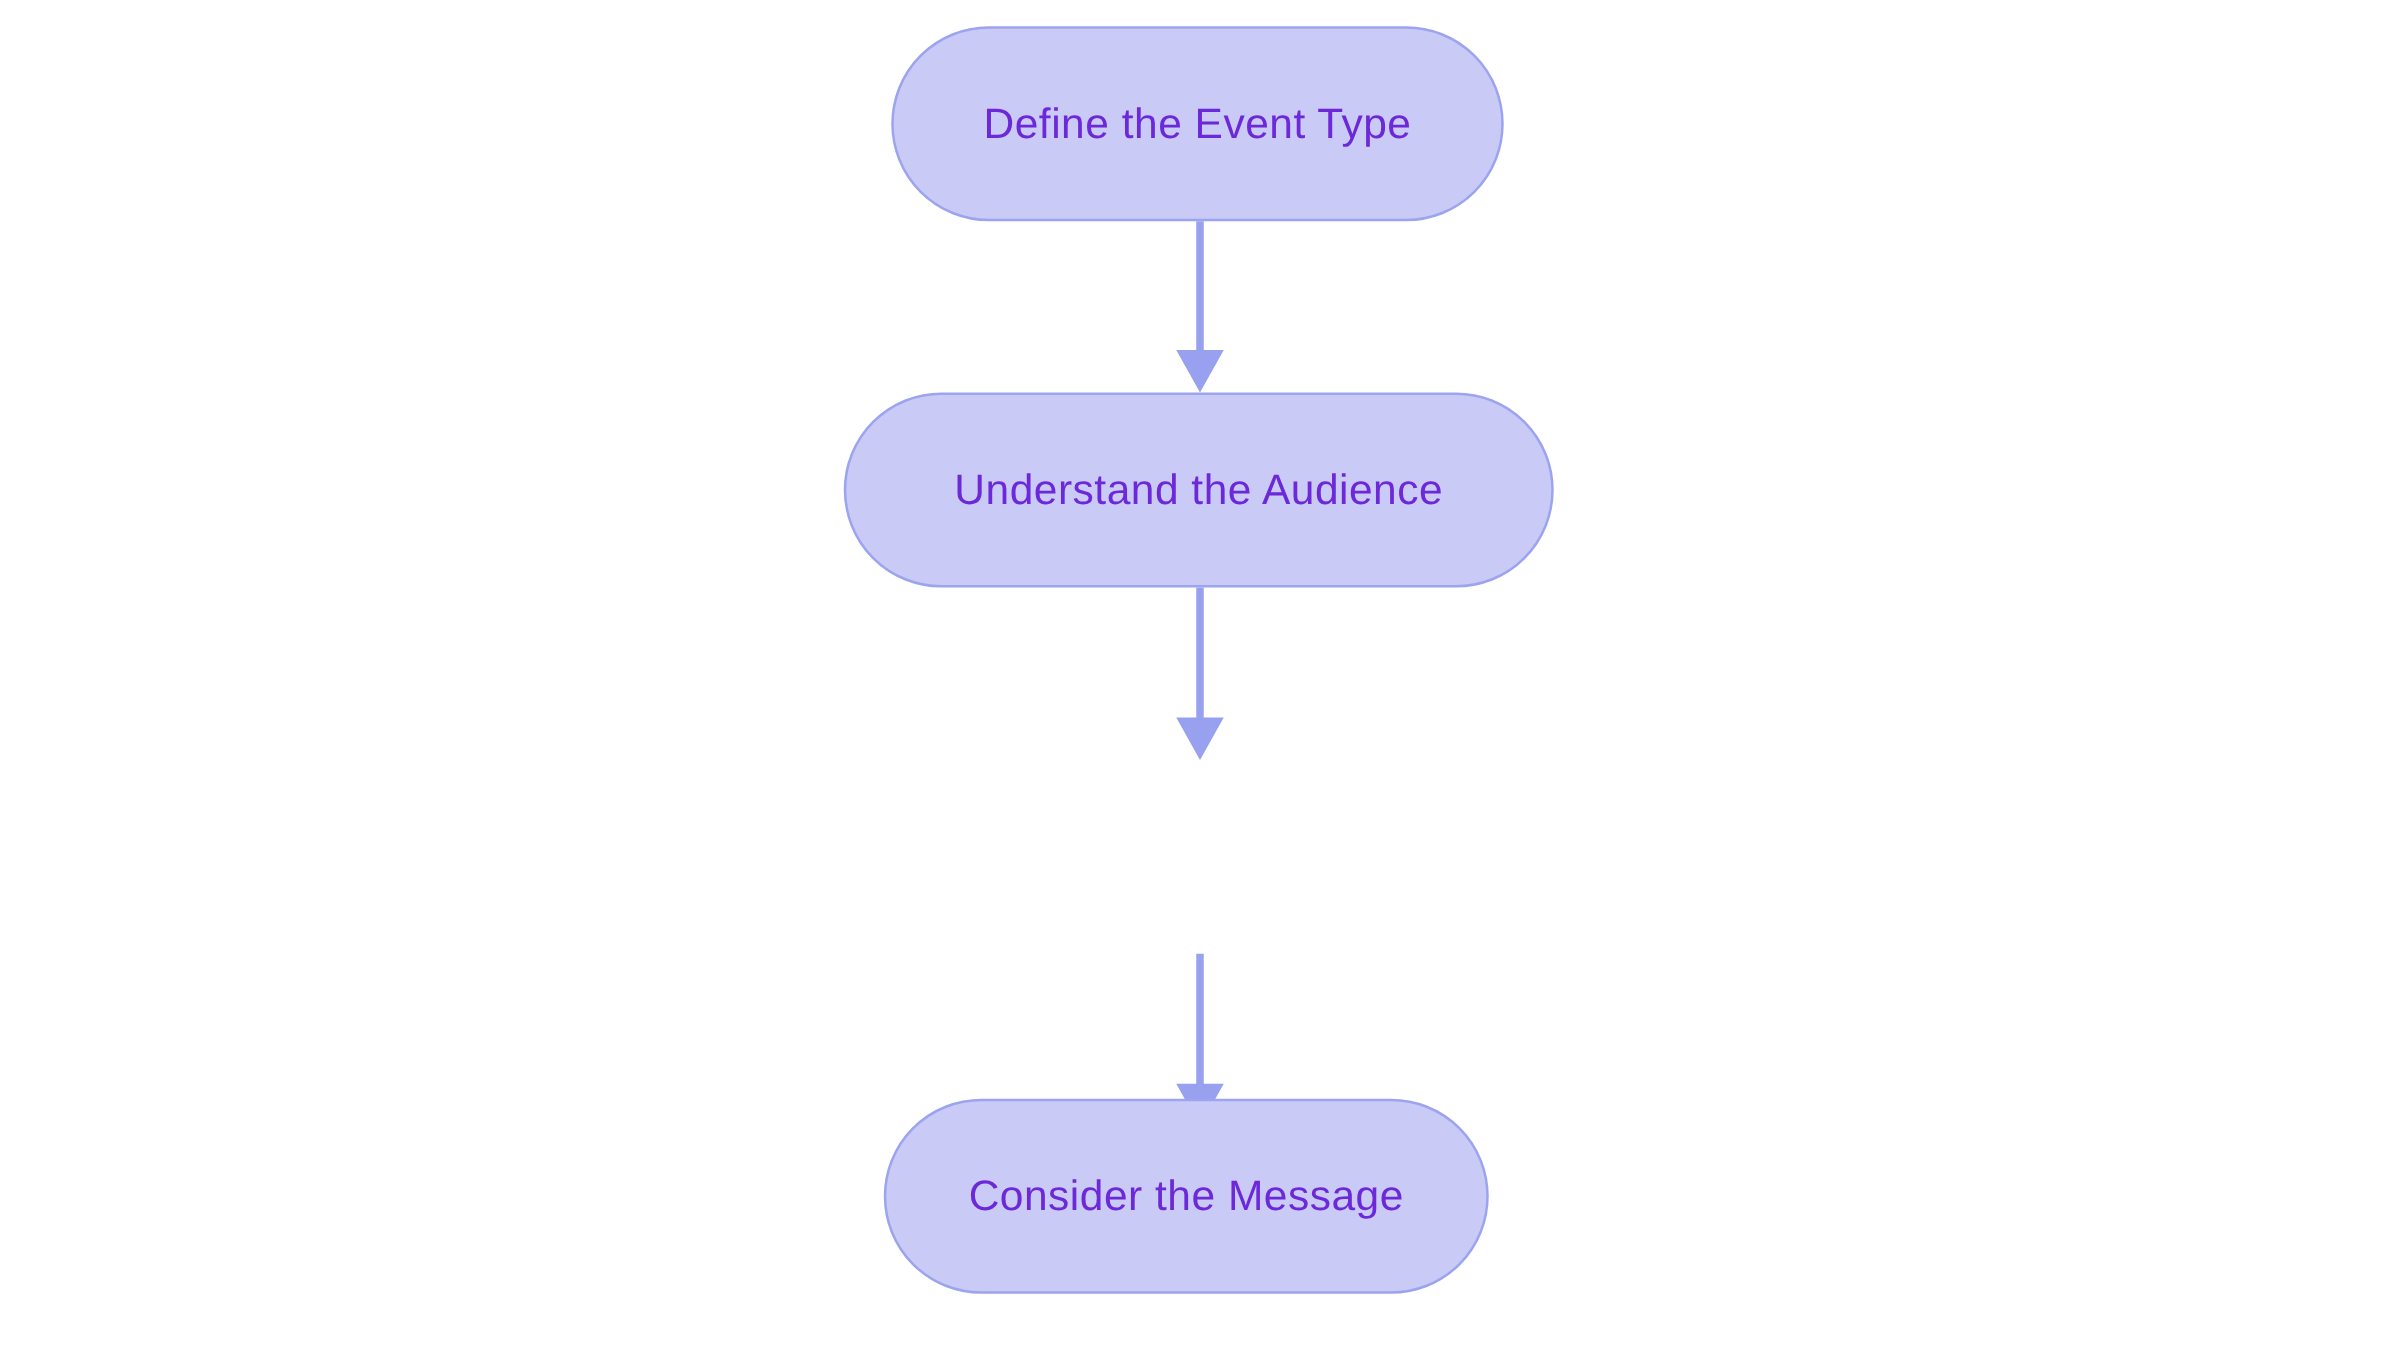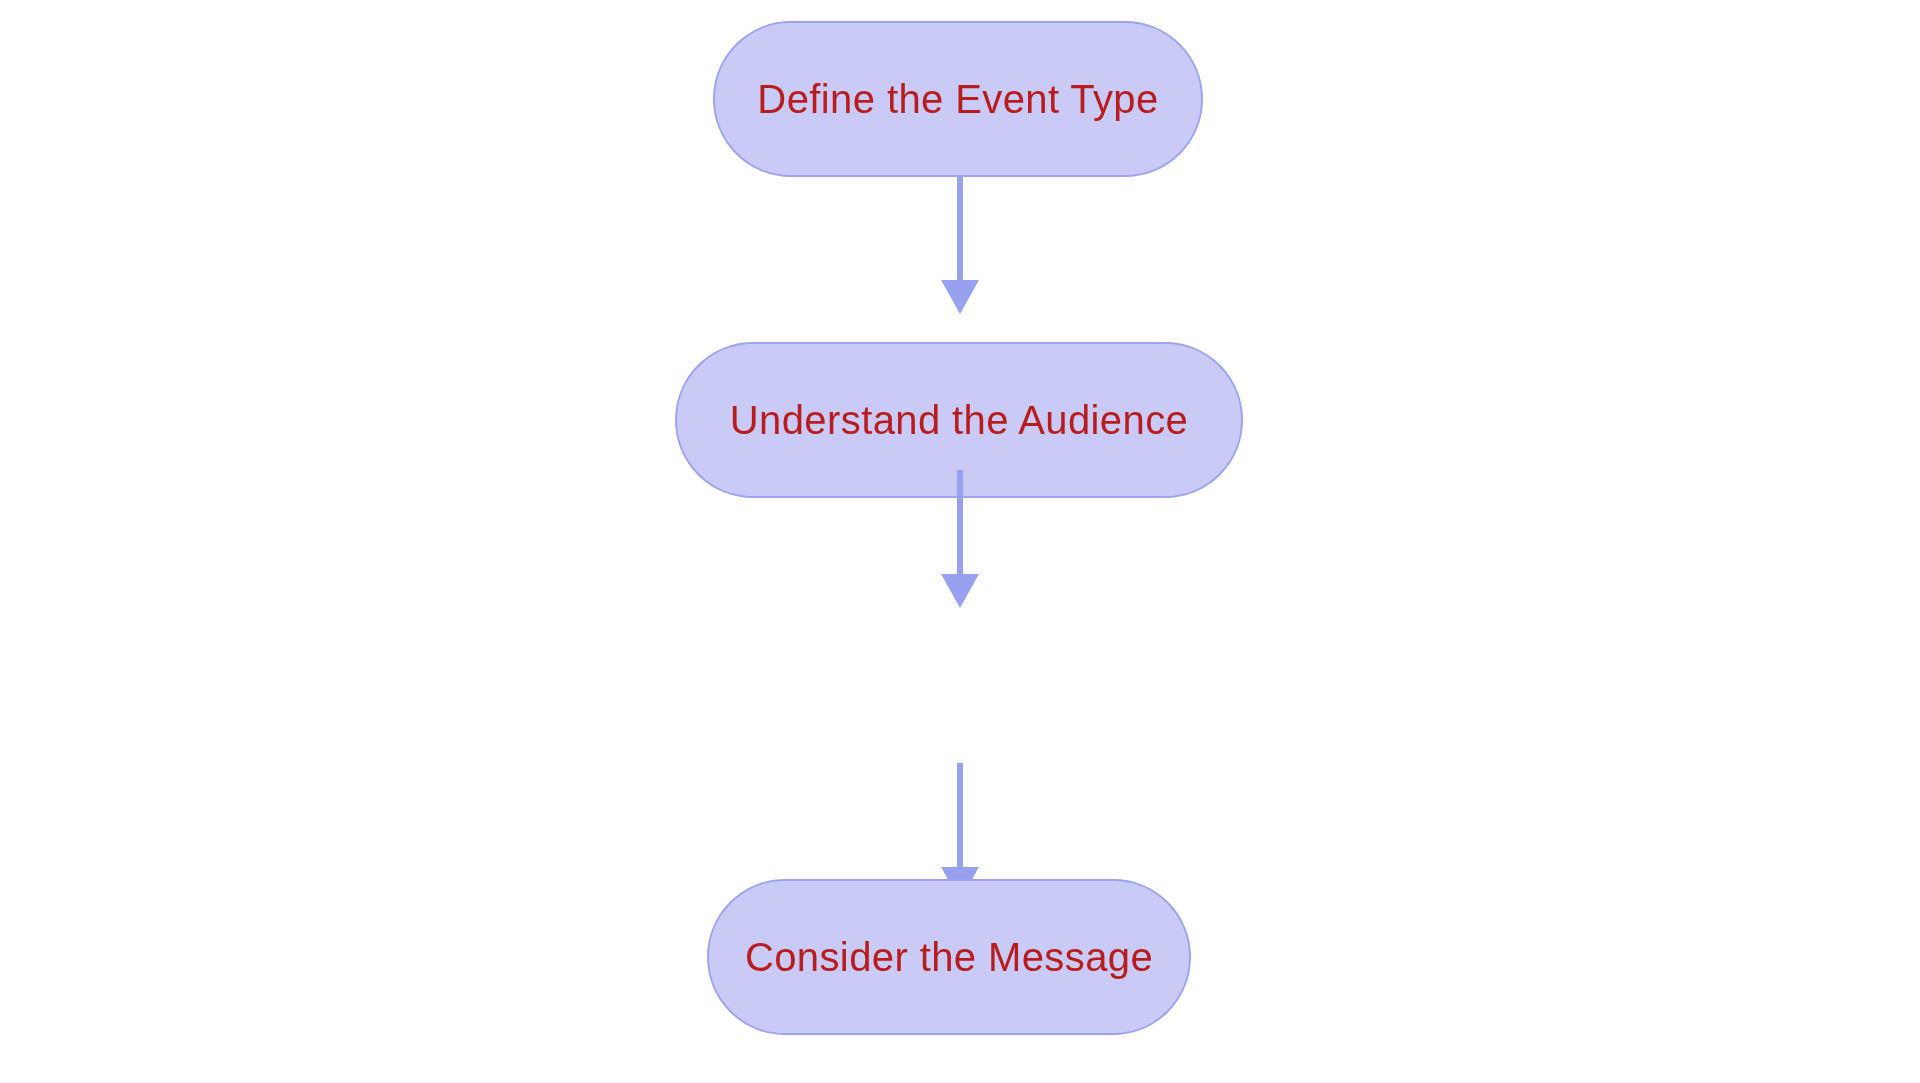--- a/index.html
+++ b/index.html
@@ -21,28 +21,28 @@
     position: absolute;
     box-sizing: border-box;
     background: #c9cbf6;
     border: 2.5px solid #9ca4ef;
     border-radius: 78px;
     display: flex;
     align-items: center;
     justify-content: center;
   }
   .node-label {
-    color: #b91c1c;
-    font-size: 40px;
+    color: #6d28d9;
+    font-size: 34px;
     letter-spacing: 0.4px;
     white-space: nowrap;
     text-align: center;
   }
   .node1 { left: 713px; top: 21px;  width: 490px; height: 156px; }
-  .node2 { left: 675px; top: 314px; width: 568px; height: 156px; margin-top: 28px; }
+  .node2 { left: 675px; top: 314px; width: 568px; height: 156px; }
   .node3 { left: 793px; top: 607px; width: 334px; height: 156px; }
   .node4 { left: 707px; top: 879px; width: 484px; height: 156px; }
 
   .edge-line {
     position: absolute;
     width: 6px;
     left: 957px;
     background: #98a1f0;
   }
   .edge-line.e1 { top: 177px; height: 104px; }

